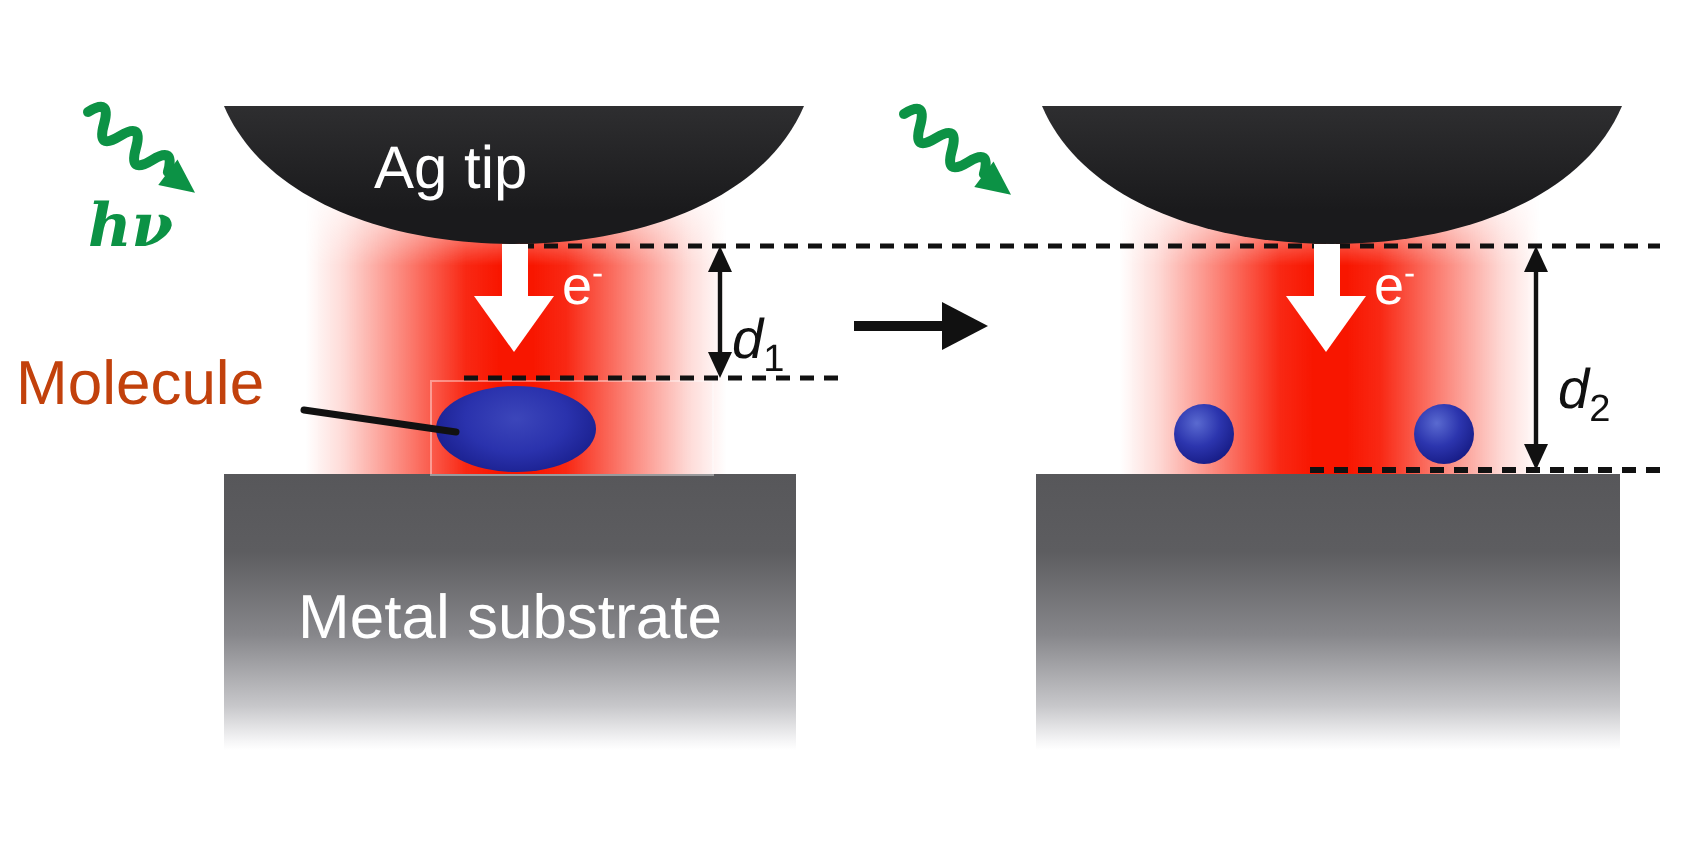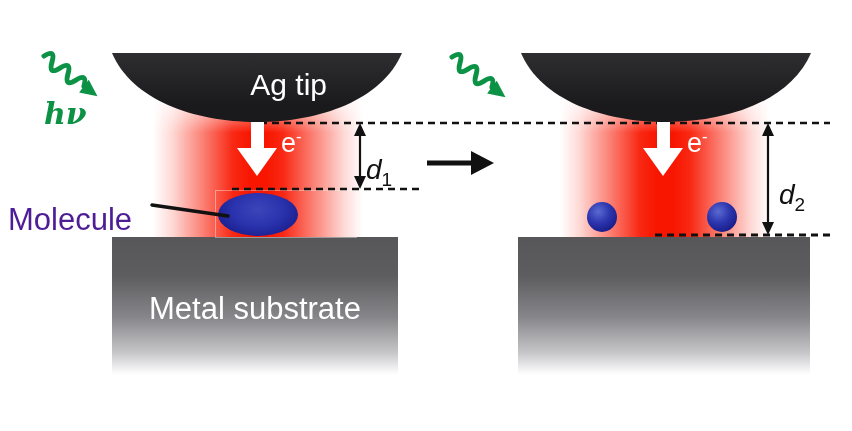--- a/index.html
+++ b/index.html
@@ -51,30 +51,30 @@
   .sphere{
     width:30px;height:30px;border-radius:50%;
     background:radial-gradient(circle at 38% 32%, #5a6ad0 0%, #2c35ae 42%, #171c86 78%, #10146e 100%);
   }
   .sphere-1{left:587px;top:202px;}
   .sphere-2{left:707px;top:202px;}
 
   
   .lbl{position:absolute;white-space:nowrap;}
   .hv-label{left:44px;top:96px;color:#0c9245;font:italic 600 30px "DejaVu Serif","Liberation Serif",serif;}
-  .agtip-label{left:187px;top:68px;width:140px;text-align:right;color:#ffffff;font-size:30px;}
+  .agtip-label{left:187px;top:68px;width:140px;text-align:left;color:#ffffff;font-size:30px;}
   .e-label{color:#ffffff;font-size:27px;}
   .e-left{left:281px;top:127px;}
   .e-right{left:687px;top:127px;}
   .e-label sup{font-size:0.62em;}
   .d-label{color:#111;font-style:italic;font-size:28px;}
   .d-label sub{font-size:0.68em;font-style:normal;}
   .d1-label{left:366px;top:129px;margin-top:25px;}
   .d2-label{left:779px;top:158px;margin-top:21px;}
-  .molecule-label{left:8px;top:202px;color:#4c1d95;font-size:31px;text-align:center;}
+  .molecule-label{left:8px;top:174px;color:#c2410c;font-size:31px;text-align:center;}
   .substrate-label{left:112px;top:291px;width:286px;text-align:center;color:#ffffff;font-size:31px;}
 
   svg.overlay{position:absolute;left:0;top:0;}
 </style>
 </head>
 <body>
 
 <div id="canvas">
 
   <div class="glow glow-left"></div>

